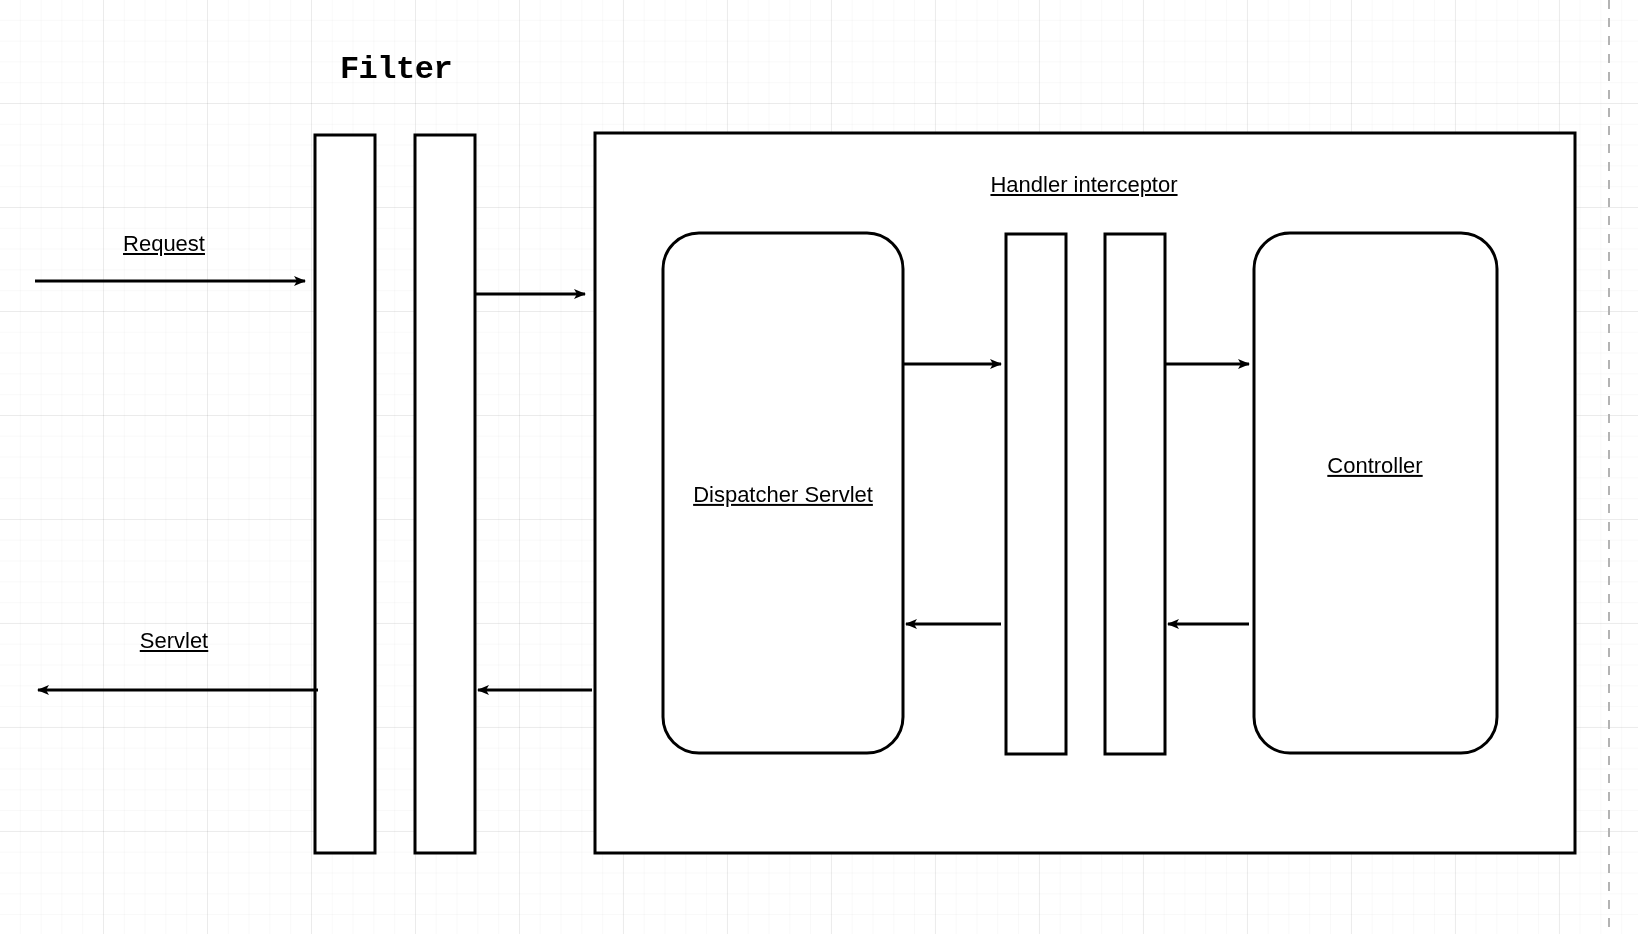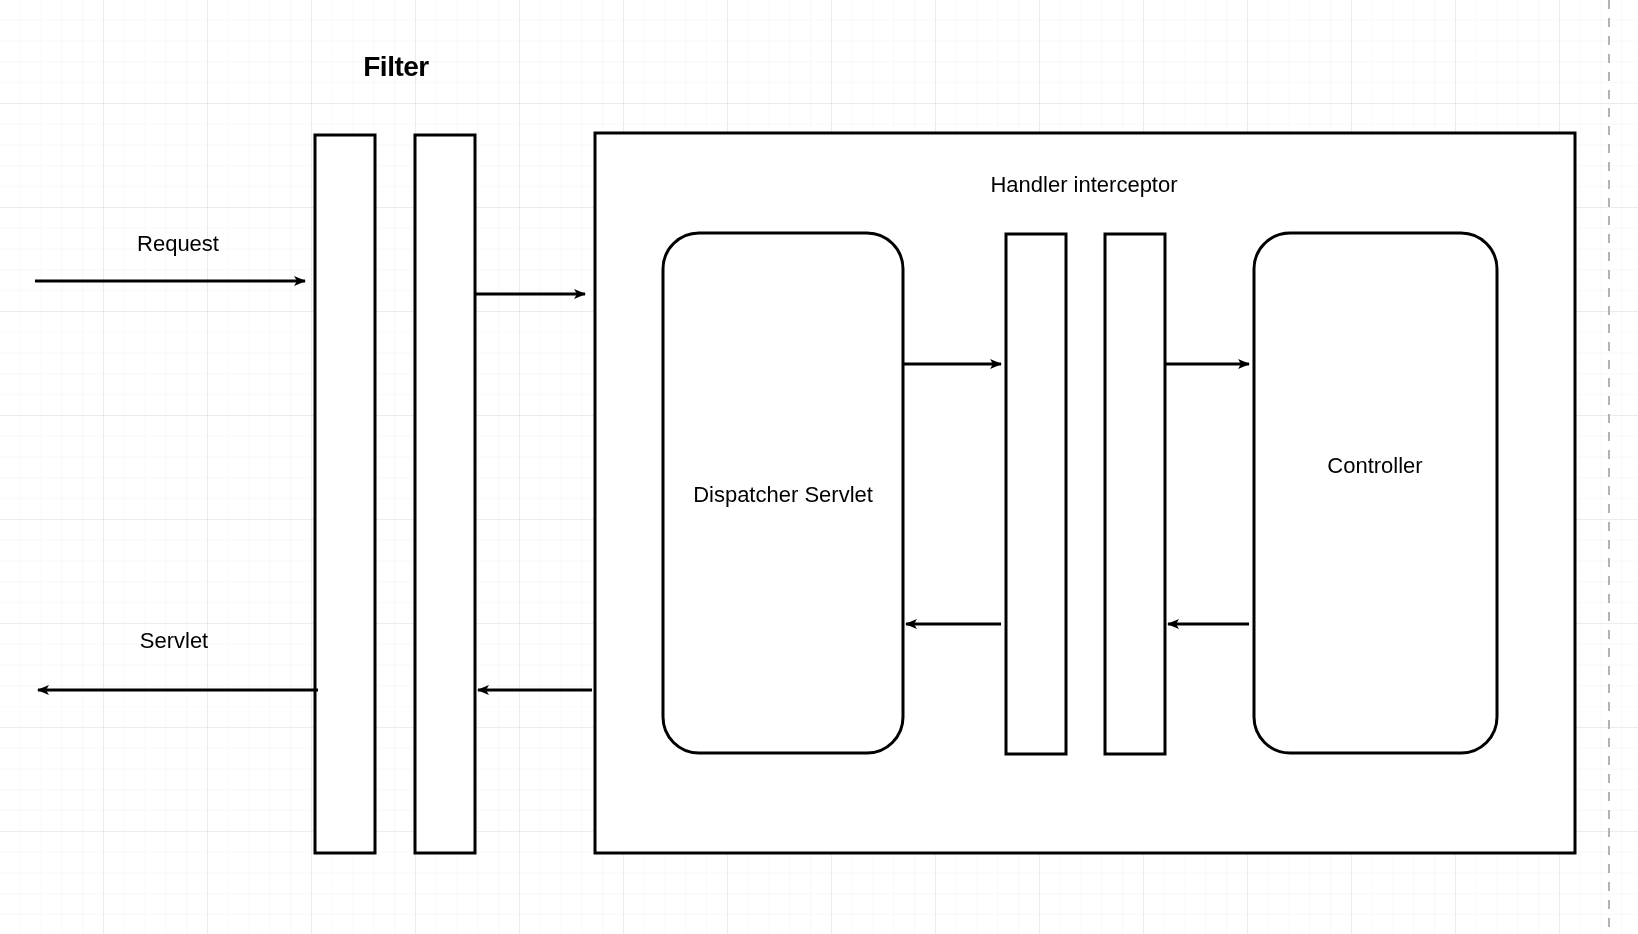--- a/index.html
+++ b/index.html
@@ -36,27 +36,29 @@
     width: 1638px;
     height: 934px;
   }
   .lbl {
     position: absolute;
     white-space: nowrap;
     color: #000000;
     line-height: 1.1;
   }
   .title-lbl {
-    font-size: 28px;
+    font-size: 32px;
     font-weight: bold;
     letter-spacing: -0.5px;
+    font-family: Liberation Mono, monospace;
   }
   .body-lbl {
     font-size: 22px;
     font-weight: normal;
+    text-decoration: underline;
   }
   .center-x {
     transform: translateX(-50%);
   }
   .center-xy {
     transform: translate(-50%, -50%);
     text-align: right;
   }
 </style>
 </head>
@@ -97,21 +99,21 @@
     <line x1="1001" y1="624" x2="906" y2="624" stroke="#000000" stroke-width="3" marker-end="url(#arrowhead-l)"></line>
     <line x1="592" y1="690" x2="478" y2="690" stroke="#000000" stroke-width="3" marker-end="url(#arrowhead-l)"></line>
     <line x1="318" y1="690" x2="38" y2="690" stroke="#000000" stroke-width="3" marker-end="url(#arrowhead-l)"></line>
   </svg>
 
   <div class="lbl title-lbl center-x" style="left:396px; top:52px;">Filter</div>
 
 
   <div class="lbl body-lbl center-x" style="left:1084px; top:173px;">Handler interceptor</div>
 
-  <div class="lbl body-lbl center-x" style="left:178px; top:232px;">Request</div>
+  <div class="lbl body-lbl center-x" style="left:164px; top:232px;">Request</div>
 
   <div class="lbl body-lbl center-x" style="left:174px; top:629px;">Servlet</div>
 
   <div class="lbl body-lbl center-xy" style="left:783px; top:495px;">Dispatcher Servlet</div>
 
   <div class="lbl body-lbl center-xy" style="left:1375px; top:466px;">Controller</div>
 
 </div>
 
 </body></html>

